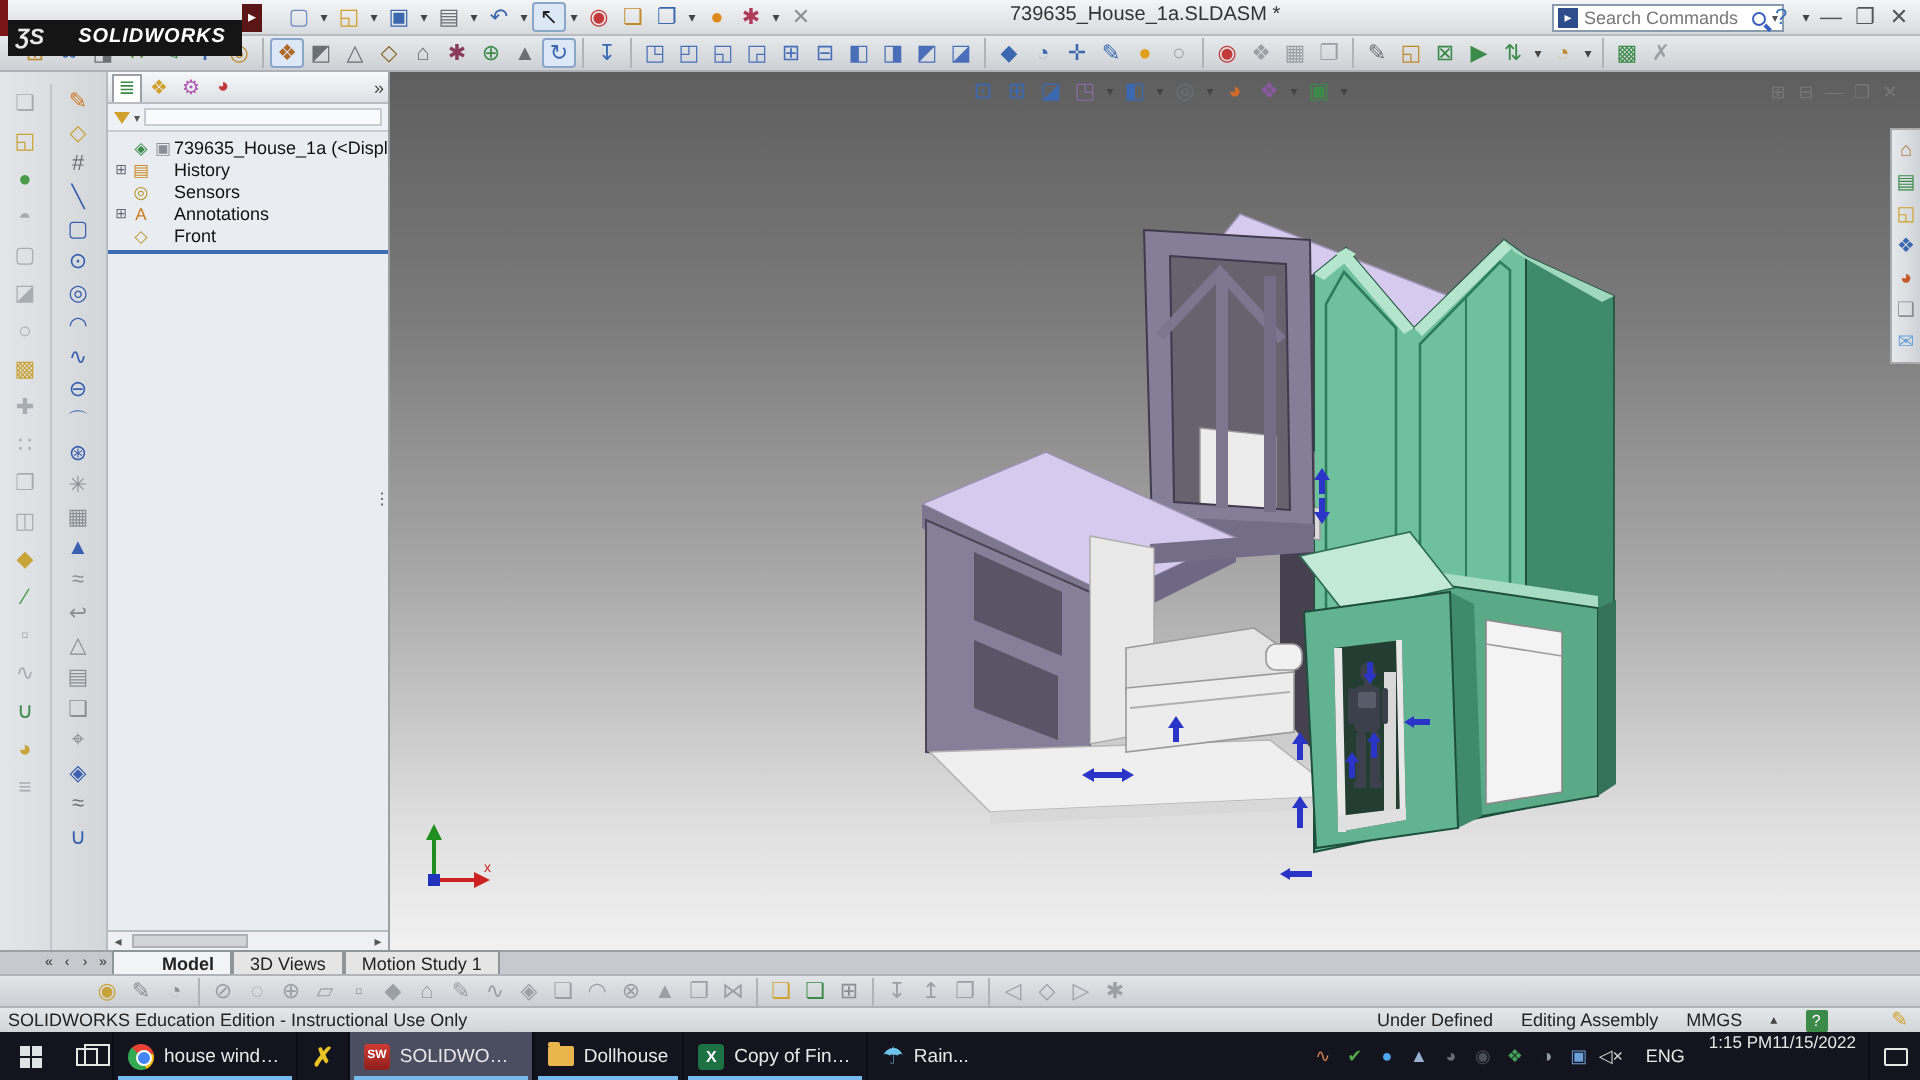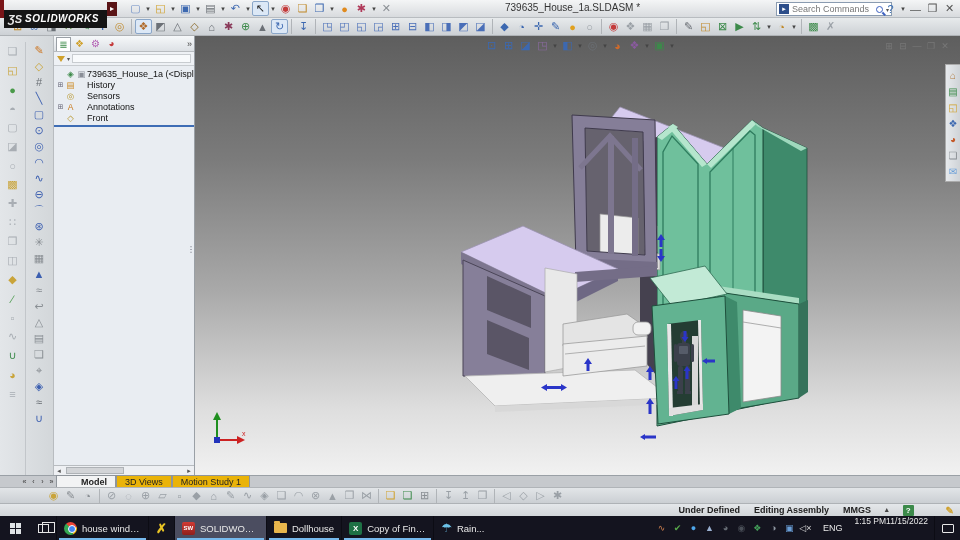--- a/index.html
+++ b/index.html
@@ -1,21 +1,21 @@
 <!DOCTYPE html>
 <html><head>
 <meta charset="utf-8">
 <style>
   * { margin:0; padding:0; box-sizing:border-box; }
   html,body { width:960px; height:540px; overflow:hidden; font-family:"Liberation Sans",sans-serif; }
   .screen { width:960px; height:540px; display:flex; flex-direction:column; background:#d7dadd; }
 
   
   .titlebar { height:18px; background:linear-gradient(#f4f5f6,#d8dbde); display:flex; align-items:center; position:relative; border-bottom:1px solid #b8bcc0; flex:none; }
-  .sw-logo { height:18px; background:#151515; color:#fff; display:flex; align-items:center; padding:0 8px 0 4px; gap:3px;margin-top:20px; }
+  .sw-logo { height:18px; background:#151515; color:#fff; display:flex; align-items:center; padding:0 8px 0 4px; gap:17px;margin-top:20px; }
   .sw-red { width:4px; height:18px; background:#7a1518; }
   .sw-glyph { color:#e8e8e8; font-weight:bold; font-style:italic; font-size:11px; }
   .sw-text { font-size:10px; font-weight:bold; font-style:italic; letter-spacing:.5px; }
   .sw-expand { width:10px; height:14px; background:#5a1517; color:#fff; font-size:8px; display:flex; align-items:center; justify-content:center; }
   .tb-icons { display:flex; align-items:center; margin-left:10px; }
   .ic { display:inline-flex; width:17px; height:15px; align-items:center; justify-content:center; font-size:11px; color:#555; flex:none; }
   .ic.arr { width:8px; font-size:7px; color:#444; }
   .ic.pressed { border:1px solid #8aa6c8; background:#dce8f6; border-radius:2px; }
   .doc-title { position:absolute; left:505px; top:2px; font-size:10px; color:#333; }
   .search-cmd { position:absolute; left:776px; top:2px; width:116px; height:14px; background:#fff; border:1px solid #8a9bb0; display:flex; align-items:center; font-size:9px; color:#777; padding:0 2px; gap:3px; }
@@ -68,30 +68,30 @@
   .headsup .ic { background:transparent; }
   .doc-controls { position:absolute; right:8px; top:2px; display:flex; }
   .doc-controls .ic { width:14px; font-size:9px; color:#777; }
   .taskpane { position:absolute; right:0; top:28px; width:15px; background:linear-gradient(90deg,#e6e9ec,#cfd3d7); border:1px solid #aaa; border-right:none; display:flex; flex-direction:column; align-items:center; padding:2px 0; }
   .taskpane .ic { width:13px; height:16px; font-size:10px; }
 
   
   .vtabs { height:12px; background:#c6c9cd; display:flex; align-items:flex-end; padding-left:20px; border-top:1px solid #9aa0a6; flex:none; font-size:9px; }
   .vnav { display:flex; align-items:center; height:12px; }
   .vnav .ic { width:9px; font-size:7px; color:#333; }
-  .vtab { padding:0 8px; height:12px; display:flex; align-items:center; background:#eab308; border:1px solid #8f959b; border-bottom:none; color:#222; }
+  .vtab { padding:0 8px; height:12px; display:flex; align-items:center; background:#e5e5e5; border:1px solid #8f959b; border-bottom:none; color:#222; }
   .vtab.active { background:#f2f3f4; font-weight:bold;padding-left:24px; }
 
   
   .toolbar3 { height:16px; background:linear-gradient(#e2e5e8,#cbcfd3); border-top:1px solid #b0b4b8; display:flex; align-items:center; padding-left:42px; flex:none; }
   .toolbar3 .ic { height:14px; }
 
   
   .statusbar { height:13px; background:linear-gradient(#e4e7ea,#d2d6d9); border-top:1px solid #aeb2b6; display:flex; align-items:center; font-size:9px; color:#222; padding:0 4px; flex:none; }
-  .sb-right { margin-left:auto; display:flex; align-items:center; gap:14px;font-weight:bold; }
+  .sb-right { margin-left:auto; display:flex; align-items:center; gap:14px; }
   .sb-help { width:11px; height:11px; background:#3c8a4a; color:#fff; font-size:8px; display:flex; align-items:center; justify-content:center; border-radius:1px; }
   .sb-tag { color:#d0a12c; font-size:10px; margin-left:18px; margin-right:2px; }
   .sb-carat { font-size:7px; color:#444; }
 
   
   .taskbar { height:24px; background:#14141f; display:flex; align-items:stretch; color:#e8e8e8; flex:none; }
   .tb-start { width:30px; display:flex; align-items:center; justify-content:center; }
   .win-logo { display:grid; grid-template-columns:5px 5px; grid-template-rows:5px 5px; gap:1px; }
   .win-logo span { background:#dfe3e6; }
   .tb-search { width:205px; background:#3b3b46; border:1px solid #84848c; display:flex; align-items:center; gap:6px; padding:0 7px; font-size:10px; color:#ddd; }
@@ -556,20 +556,21 @@
       </div>
     <div class="tgroup">
         <span class="ic" style="color: rgb(154, 160, 166);">◁</span>
         <span class="ic" style="color: rgb(154, 160, 166);">◇</span>
         <span class="ic" style="color: rgb(154, 160, 166);">▷</span>
         <span class="ic" style="color: rgb(154, 160, 166);">✱</span>
       </div>
   </div>
 
   <div class="statusbar">
+    <span>SOLIDWORKS Education Edition - Instructional Use Only</span>
     <div class="sb-right">
       <span>Under Defined</span>
       <span>Editing Assembly</span>
       <span>MMGS</span>
       <span class="sb-carat">▴</span>
       <span class="sb-help">?</span>
       <span class="sb-tag">✎</span>
     </div>
   </div>
 

